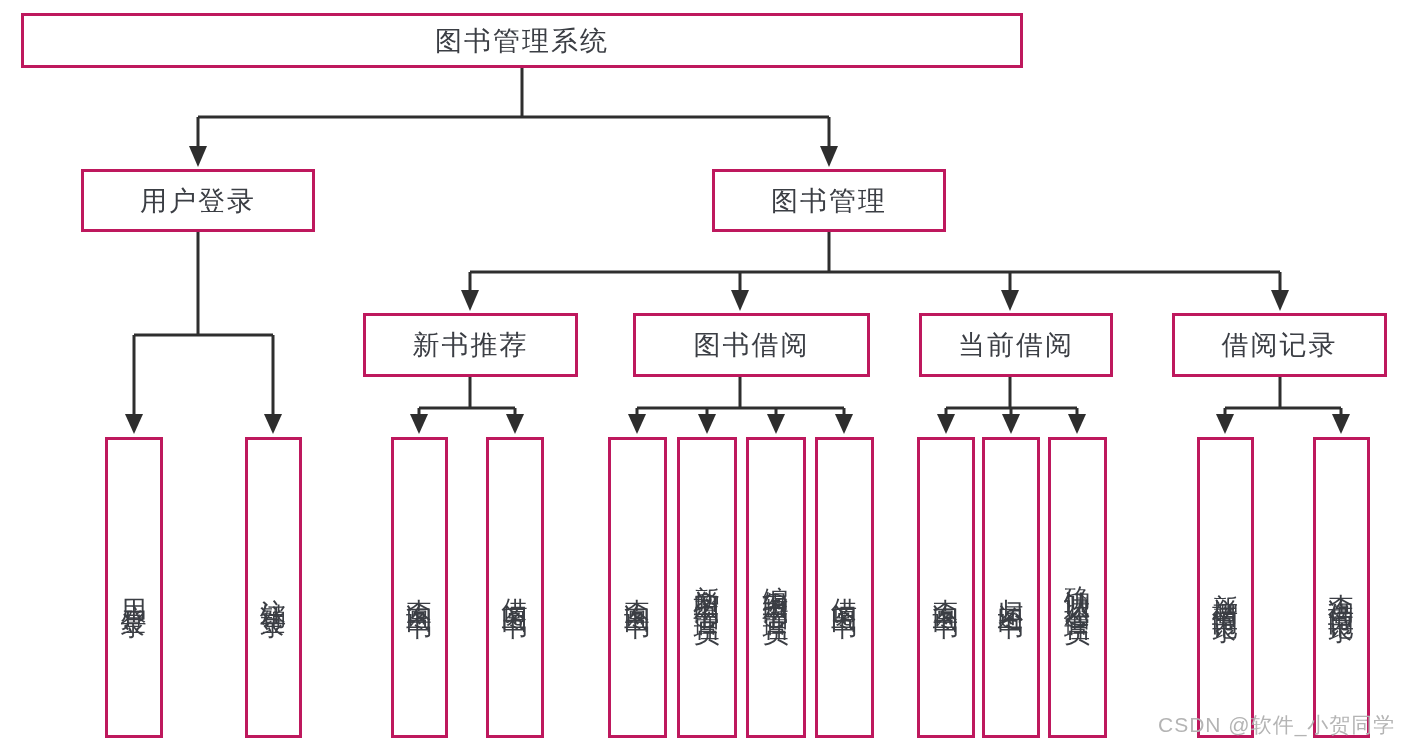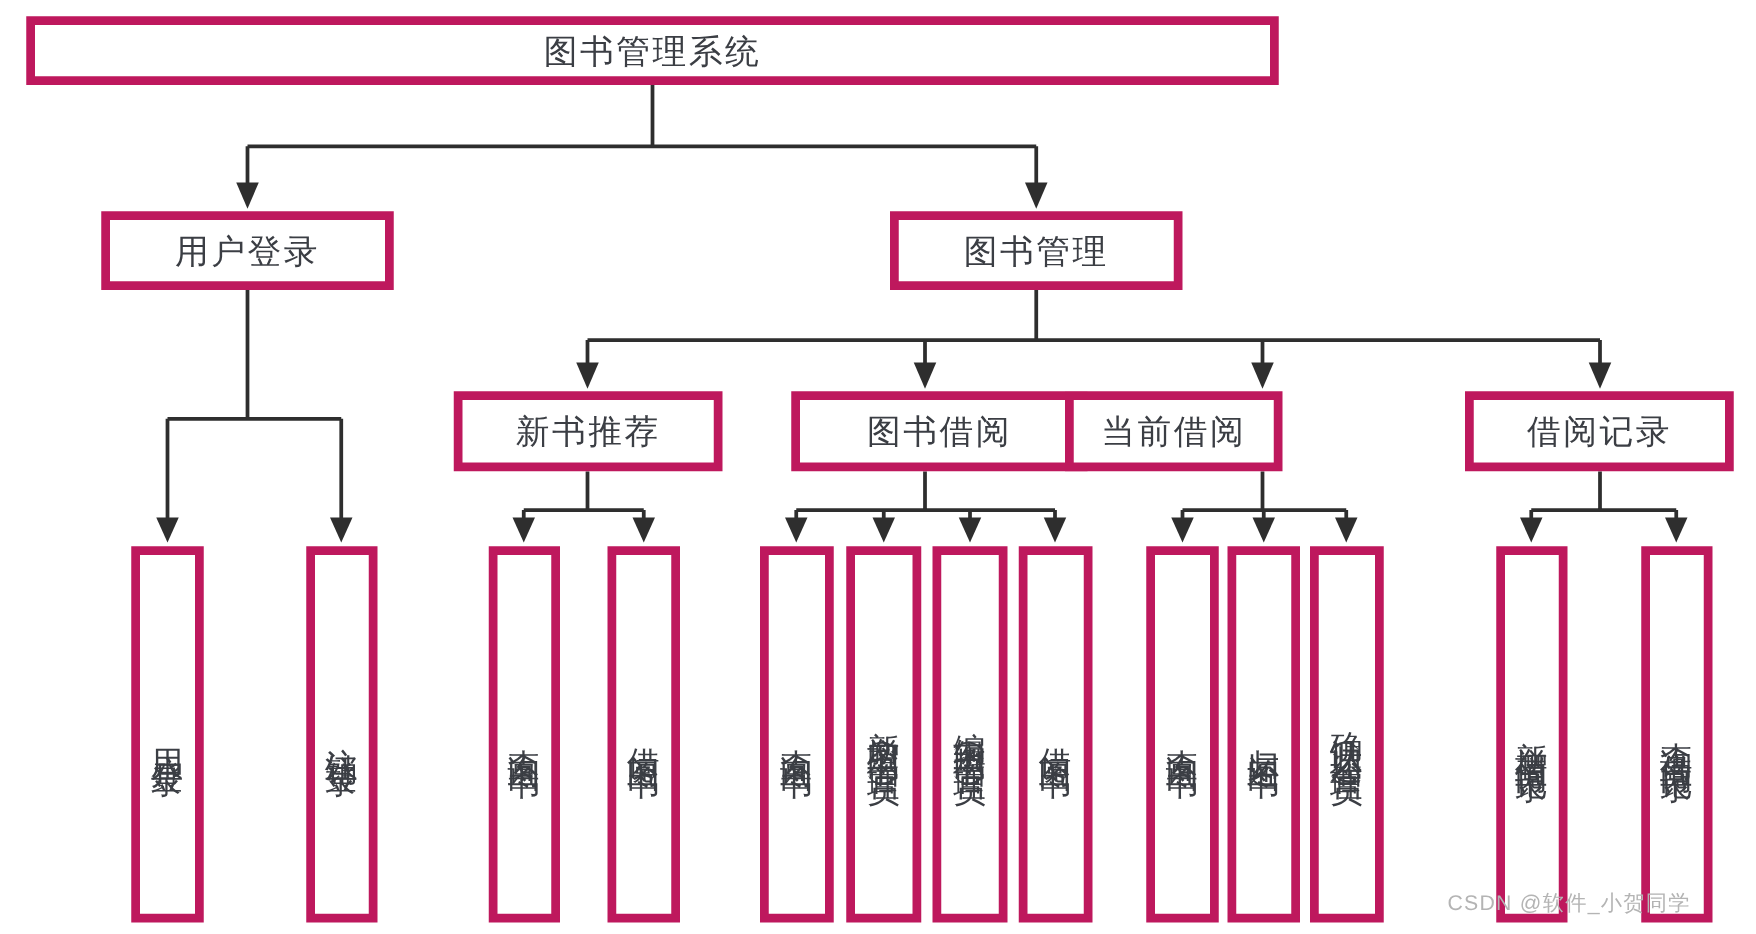--- a/index.html
+++ b/index.html
@@ -7,21 +7,21 @@
     position:relative;
     width:1405px;height:747px;
     background:#ffffff;
     font-family:"Liberation Sans","DejaVu Sans",sans-serif;
     overflow:hidden;
   }
   .node{
     position:absolute;
     box-sizing:border-box;
     background:#ffffff;
-    border:7px solid #be185d;
+    border:3px solid #be185d;
     display:flex;
     align-items:center;
     justify-content:center;
     color:#3b3e44;
     z-index:2;
   }
   .h{
     font-size:27px;
     letter-spacing:2px;
     white-space:nowrap;
@@ -31,21 +31,21 @@
     font-size:26px;
     letter-spacing:5px;
     line-height:1;
   }
   #connectors{
     position:absolute;left:0;top:0;z-index:1;
   }
   #watermark{
     position:absolute;
     left:1158px;top:711px;
-    font-size:17px;
+    font-size:21px;
     letter-spacing:1px;
     color:#b4b4b4;
     z-index:6;
     white-space:nowrap;
   }
 </style>
 </head>
 <body>
 
 <div id="stage">
@@ -82,21 +82,21 @@
     </g>
   </svg>
 
   <div class="node h" style="left:21px;top:13px;width:1002px;height:55px">图书管理系统</div>
 
   <div class="node h" style="left:81px;top:169px;width:234px;height:63px">用户登录</div>
   <div class="node h" style="left:363px;top:313px;width:215px;height:64px">新书推荐</div>
 
   <div class="node h" style="left:712px;top:169px;width:234px;height:63px">图书管理</div>
   <div class="node h" style="left:633px;top:313px;width:237px;height:64px">图书借阅</div>
-  <div class="node h" style="left:852px;top:313px;width:174px;height:64px">当前借阅</div>
+  <div class="node h" style="left:919px;top:313px;width:194px;height:64px">当前借阅</div>
   <div class="node h" style="left:1172px;top:313px;width:215px;height:64px">借阅记录</div>
 
   <div class="node v" style="left:105px;top:437px;width:58px;height:301px">用户登录</div>
   <div class="node v" style="left:245px;top:437px;width:57px;height:301px">注销登录</div>
 
   <div class="node v" style="left:391px;top:437px;width:57px;height:301px">查询图书</div>
   <div class="node v" style="left:486px;top:437px;width:58px;height:301px">借阅图书</div>
 
   <div class="node v" style="left:608px;top:437px;width:59px;height:301px">查询图书</div>
   <div class="node v" style="left:677px;top:437px;width:60px;height:301px">新增图书（管理员）</div>

